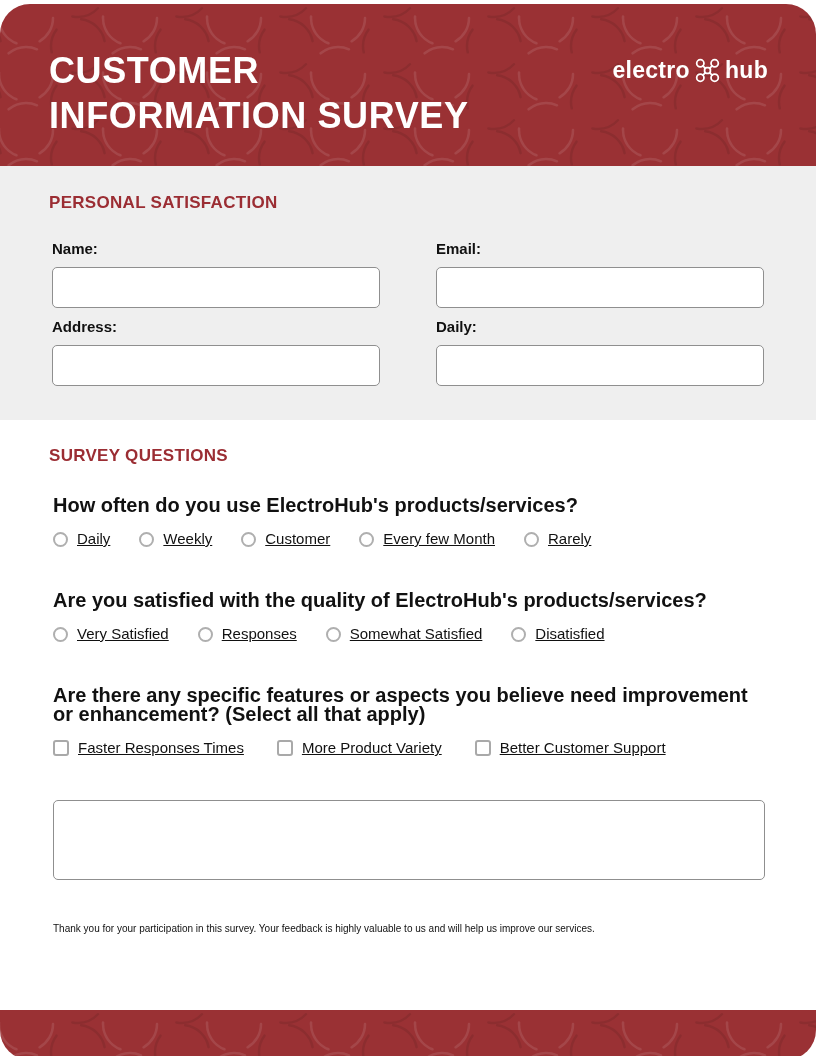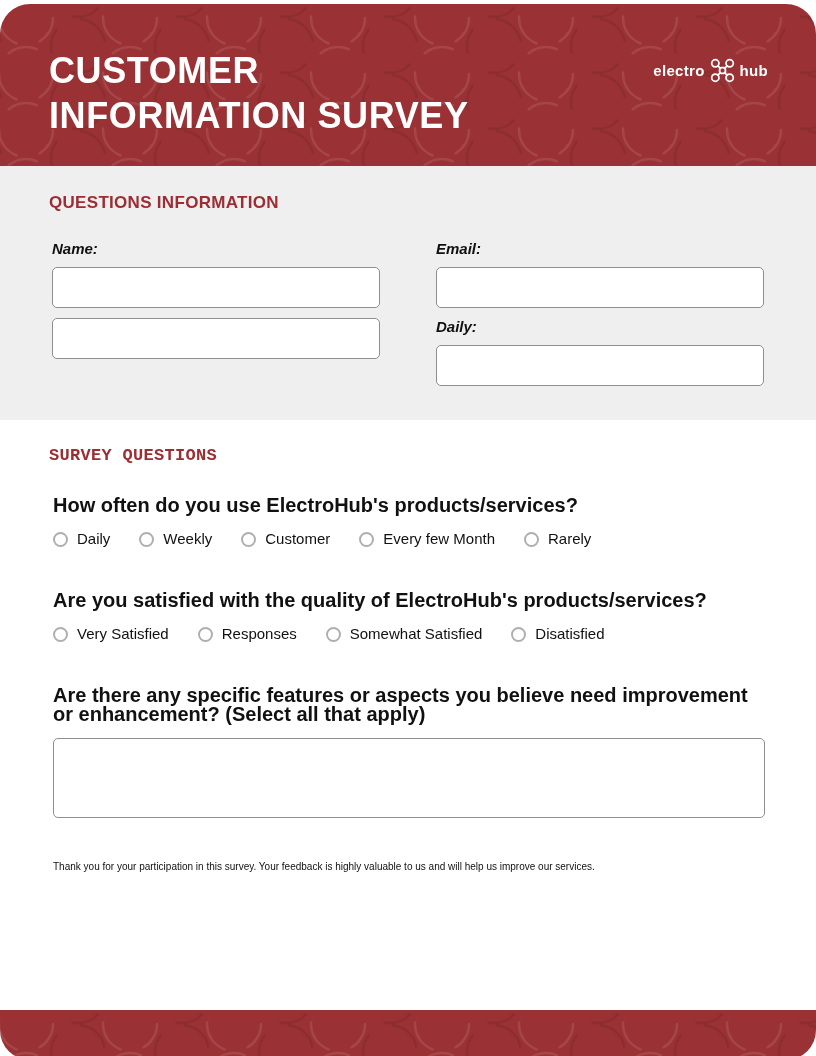--- a/index.html
+++ b/index.html
@@ -7,37 +7,37 @@
   body { font-family:"Liberation Sans","DejaVu Sans",sans-serif; color:#111111; }
   .page { width:816px; height:1056px; margin:4px auto; display:flex; flex-direction:column; background:#ffffff; overflow:hidden;border-radius:30px; }
 
   
   .header { position:relative; height:162px; background:#9A3134; overflow:hidden; flex:0 0 auto; }
   .bg-pattern { position:absolute; inset:0; width:100%; height:100%; display:block; }
   .header-inner { position:absolute; inset:0; display:flex; justify-content:space-between; align-items:flex-start; padding:44px 48px 0 49px; }
   .page-title { color:#ffffff; font-size:36px; line-height:45px; font-weight:800; letter-spacing:0.6px; }
   .page-title span { display:block; }
   .brand { display:flex; align-items:center; gap:3px; color:#ffffff; margin-top:9px; }
-  .brand-text { font-size:15px; font-weight:600; letter-spacing:0.3px; }
+  .brand-text { font-size:23px; font-weight:600; letter-spacing:0.3px; }
   .brand-icon { width:27px; height:27px; display:block; margin:0 1px; }
 
   
   .personal { background:#EFEFEF; padding:27px 52px 34px 49px; flex:0 0 auto; }
   .section-heading { color:#9B2D33; font-size:17px; font-weight:700; letter-spacing:0.3px; line-height:20px; }
   .personal .section-heading { margin-bottom:17px; }
   .fields-grid { display:grid; grid-template-columns:328px 328px; column-gap:56px; margin-left:3px; }
-  .field { margin-top:10px;font-style:italic; }
+  .field { margin-top:10px; }
   .field-label { display:block; font-size:15px; font-weight:700; line-height:17px; margin-bottom:10px; }
   .text-input { width:100%; height:41px; background:#ffffff; border:1px solid #8F8F8F; border-radius:5px; font:inherit; font-size:15px; padding:0 10px; outline:none; display:block; }
 
   
   .survey { background:#ffffff; padding:26px 52px 0 53px; flex:1 1 auto; }
-  .survey .section-heading { margin-left:-4px; margin-bottom:30px;font-family:Liberation Mono, monospace; }
+  .survey .section-heading { margin-left:-4px; margin-bottom:30px; }
   .question-text { font-size:20px; font-weight:700; line-height:19px; max-width:712px; margin-bottom:14px; }
-  .options-row { display:flex; align-items:center; flex-wrap:wrap; margin-bottom:42px; }
+  .options-row { display:flex; align-items:center; flex-wrap:wrap; margin-bottom:42px;text-decoration:underline; }
   .option { display:flex; align-items:center; cursor:pointer; margin-right:29px; }
   .options-row.checks .option { margin-right:33px; }
   .option-label { font-size:15px; line-height:20px; color:#111111; }
   input[type="radio"], input[type="checkbox"] { appearance:none; -webkit-appearance:none; margin:0 9px 0 0; background:#ffffff; cursor:pointer; flex:0 0 auto; }
   input[type="radio"] { width:15px; height:15px; border:2px solid #AFAFAF; border-radius:50%; }
   input[type="checkbox"] { width:16px; height:16px; border:2px solid #A9A9A9; border-radius:3px; }
   .comments-block .question-text { margin-bottom:9px; }
   .comments-box { width:712px; height:80px; border:1px solid #8F8F8F; border-radius:5px; resize:none; font:inherit; font-size:15px; padding:8px 10px; outline:none; display:block; background:#ffffff; }
   .closing { font-size:10px; line-height:19px; max-width:712px; margin-top:39px; color:#111111; }
 
@@ -85,31 +85,32 @@
           <circle cx="24.5" cy="24.5" r="4.3"></circle>
           <path d="M10.5 10.5 L13.6 13.6 M21.5 10.5 L18.4 13.6 M10.5 21.5 L13.6 18.4 M21.5 21.5 L18.4 18.4"></path>
           <rect x="12.6" y="12.6" width="6.8" height="6.8" rx="2.2"></rect>
         </svg>
         <span class="brand-text">hub</span>
       </div>
     </div>
   </div>
 
   <div class="personal">
-    <h2 class="section-heading">QUESTIONS INFORMATION</h2>
+    <h2 class="section-heading">PERSONAL SATISFACTION</h2>
     <div class="fields-grid">
       <div class="field">
         <span class="field-label">Name:</span>
         <input class="text-input" type="text" style="">
       </div>
       <div class="field">
         <span class="field-label">Email:</span>
         <input class="text-input" type="text" style="">
       </div>
       <div class="field">
+        <span class="field-label">Address:</span>
         <input class="text-input" type="text" style="">
       </div>
       <div class="field">
         <span class="field-label">Daily:</span>
         <input class="text-input" type="text" style="">
       </div>
     </div>
   </div>
 
   <div class="survey">
@@ -158,20 +159,34 @@
         </label>
         <label class="option">
           <input type="radio" name="q2" style="">
           <span class="option-label">Disatisfied</span>
         </label>
       </div>
     </div>
 
     <div>
       <p class="question-text">Are there any specific features or aspects you believe need improvement or enhancement? (Select all that apply)</p>
+      <div class="options-row checks">
+        <label class="option">
+          <input type="checkbox" style="">
+          <span class="option-label">Faster Responses Times</span>
+        </label>
+        <label class="option">
+          <input type="checkbox" style="">
+          <span class="option-label">More Product Variety</span>
+        </label>
+        <label class="option">
+          <input type="checkbox" style="">
+          <span class="option-label">Better Customer Support</span>
+        </label>
+      </div>
     </div>
 
     <div class="comments-block">
       <textarea class="comments-box" style=""></textarea>
     </div>
 
     <p class="closing">Thank you for your participation in this survey. Your feedback is highly valuable to us and will help us improve our services.</p>
   </div>
 
   <div class="footer">

